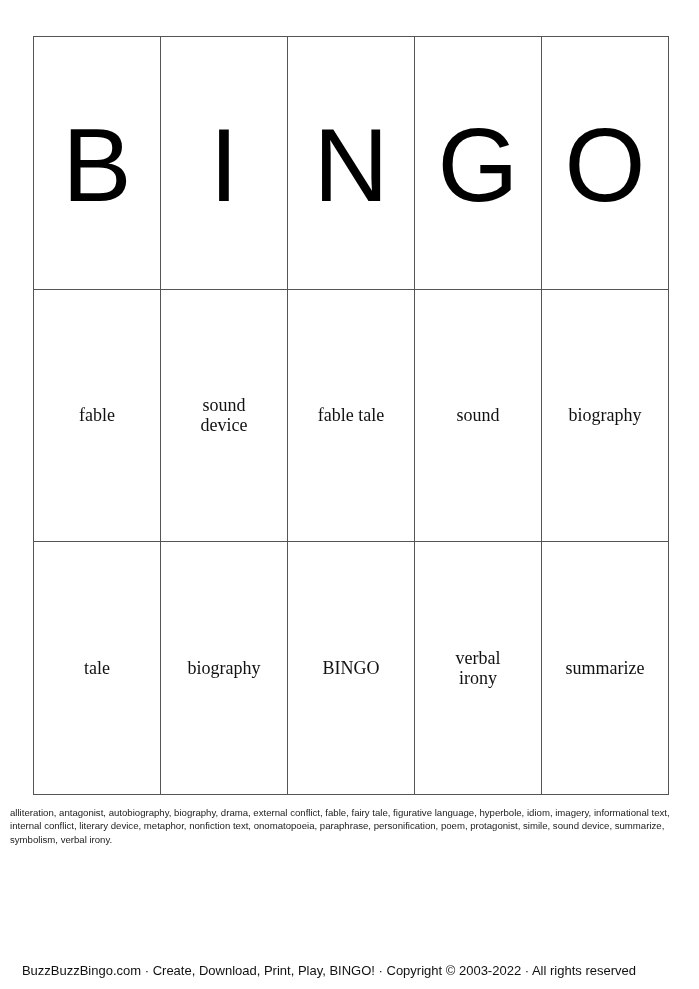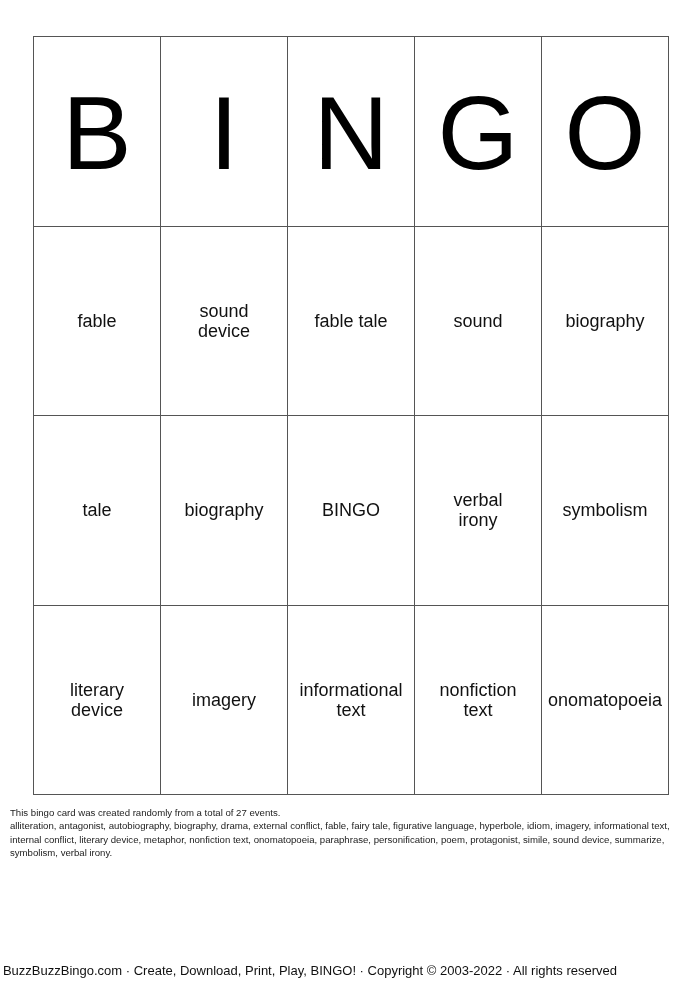--- a/index.html
+++ b/index.html
@@ -40,43 +40,45 @@
     }
     .card .hdr td span {
       display: inline-block;
       position: relative;
       top: 2px;
     }
     .card .cell {
       font-size: 18px;
       line-height: 20px;
       color: #111;
+      font-family: Liberation Serif, serif;
     }
     .cell-text {
       display: inline-block;
       white-space: pre-line;
     }
     .info {
       position: absolute;
       left: 10px;
       top: 806px;
       width: 680px;
       font-size: 9.6px;
       line-height: 13.3px;
       color: #222;
     }
     .footer {
       position: absolute;
       left: 0;
       top: 963px;
       width: 620px;
-      text-align: center;
+      text-align: right;
       font-size: 13px;
       color: #111;
       letter-spacing: 0;
+      padding-left: 16px;
     }
   </style>
 </head>
 <body>
 
 <table class="card">
   <tbody>
     <tr class="hdr">
       <td><span>B</span></td>
       <td><span>I</span></td>
@@ -91,33 +93,22 @@
       <td class="cell"><span class="cell-text">fable tale</span></td>
       <td class="cell"><span class="cell-text">sound</span></td>
       <td class="cell"><span class="cell-text">biography</span></td>
     </tr>
     <tr>
       <td class="cell"><span class="cell-text">tale</span></td>
       <td class="cell"><span class="cell-text">biography</span></td>
       <td class="cell"><span class="cell-text">BINGO</span></td>
       <td class="cell"><span class="cell-text">verbal
 irony</span></td>
-      <td class="cell"><span class="cell-text">symbolism</span></td>
-    </tr>
-    <tr>
-      <td class="cell"><span class="cell-text">literary
-device</span></td>
-      <td class="cell"><span class="cell-text">imagery</span></td>
-      <td class="cell"><span class="cell-text">informational
-text</span></td>
-      <td class="cell"><span class="cell-text">nonfiction
-text</span></td>
-      <td class="cell"><span class="cell-text">onomatopoeia</span></td>
+      <td class="cell"><span class="cell-text">summarize</span></td>
     </tr>
   </tbody>
 </table>
 
 <div class="info">
-  <div>This bingo card was created randomly from a total of 27 events.</div>
   <div>alliteration, antagonist, autobiography, biography, drama, external conflict, fable, fairy tale, figurative language, hyperbole, idiom, imagery, informational text, internal conflict, literary device, metaphor, nonfiction text, onomatopoeia, paraphrase, personification, poem, protagonist, simile, sound device, summarize, symbolism, verbal irony.</div>
 </div>
 
 <div class="footer">BuzzBuzzBingo.com · Create, Download, Print, Play, BINGO! · Copyright © 2003-2022 · All rights reserved</div>
 
 </body></html>

